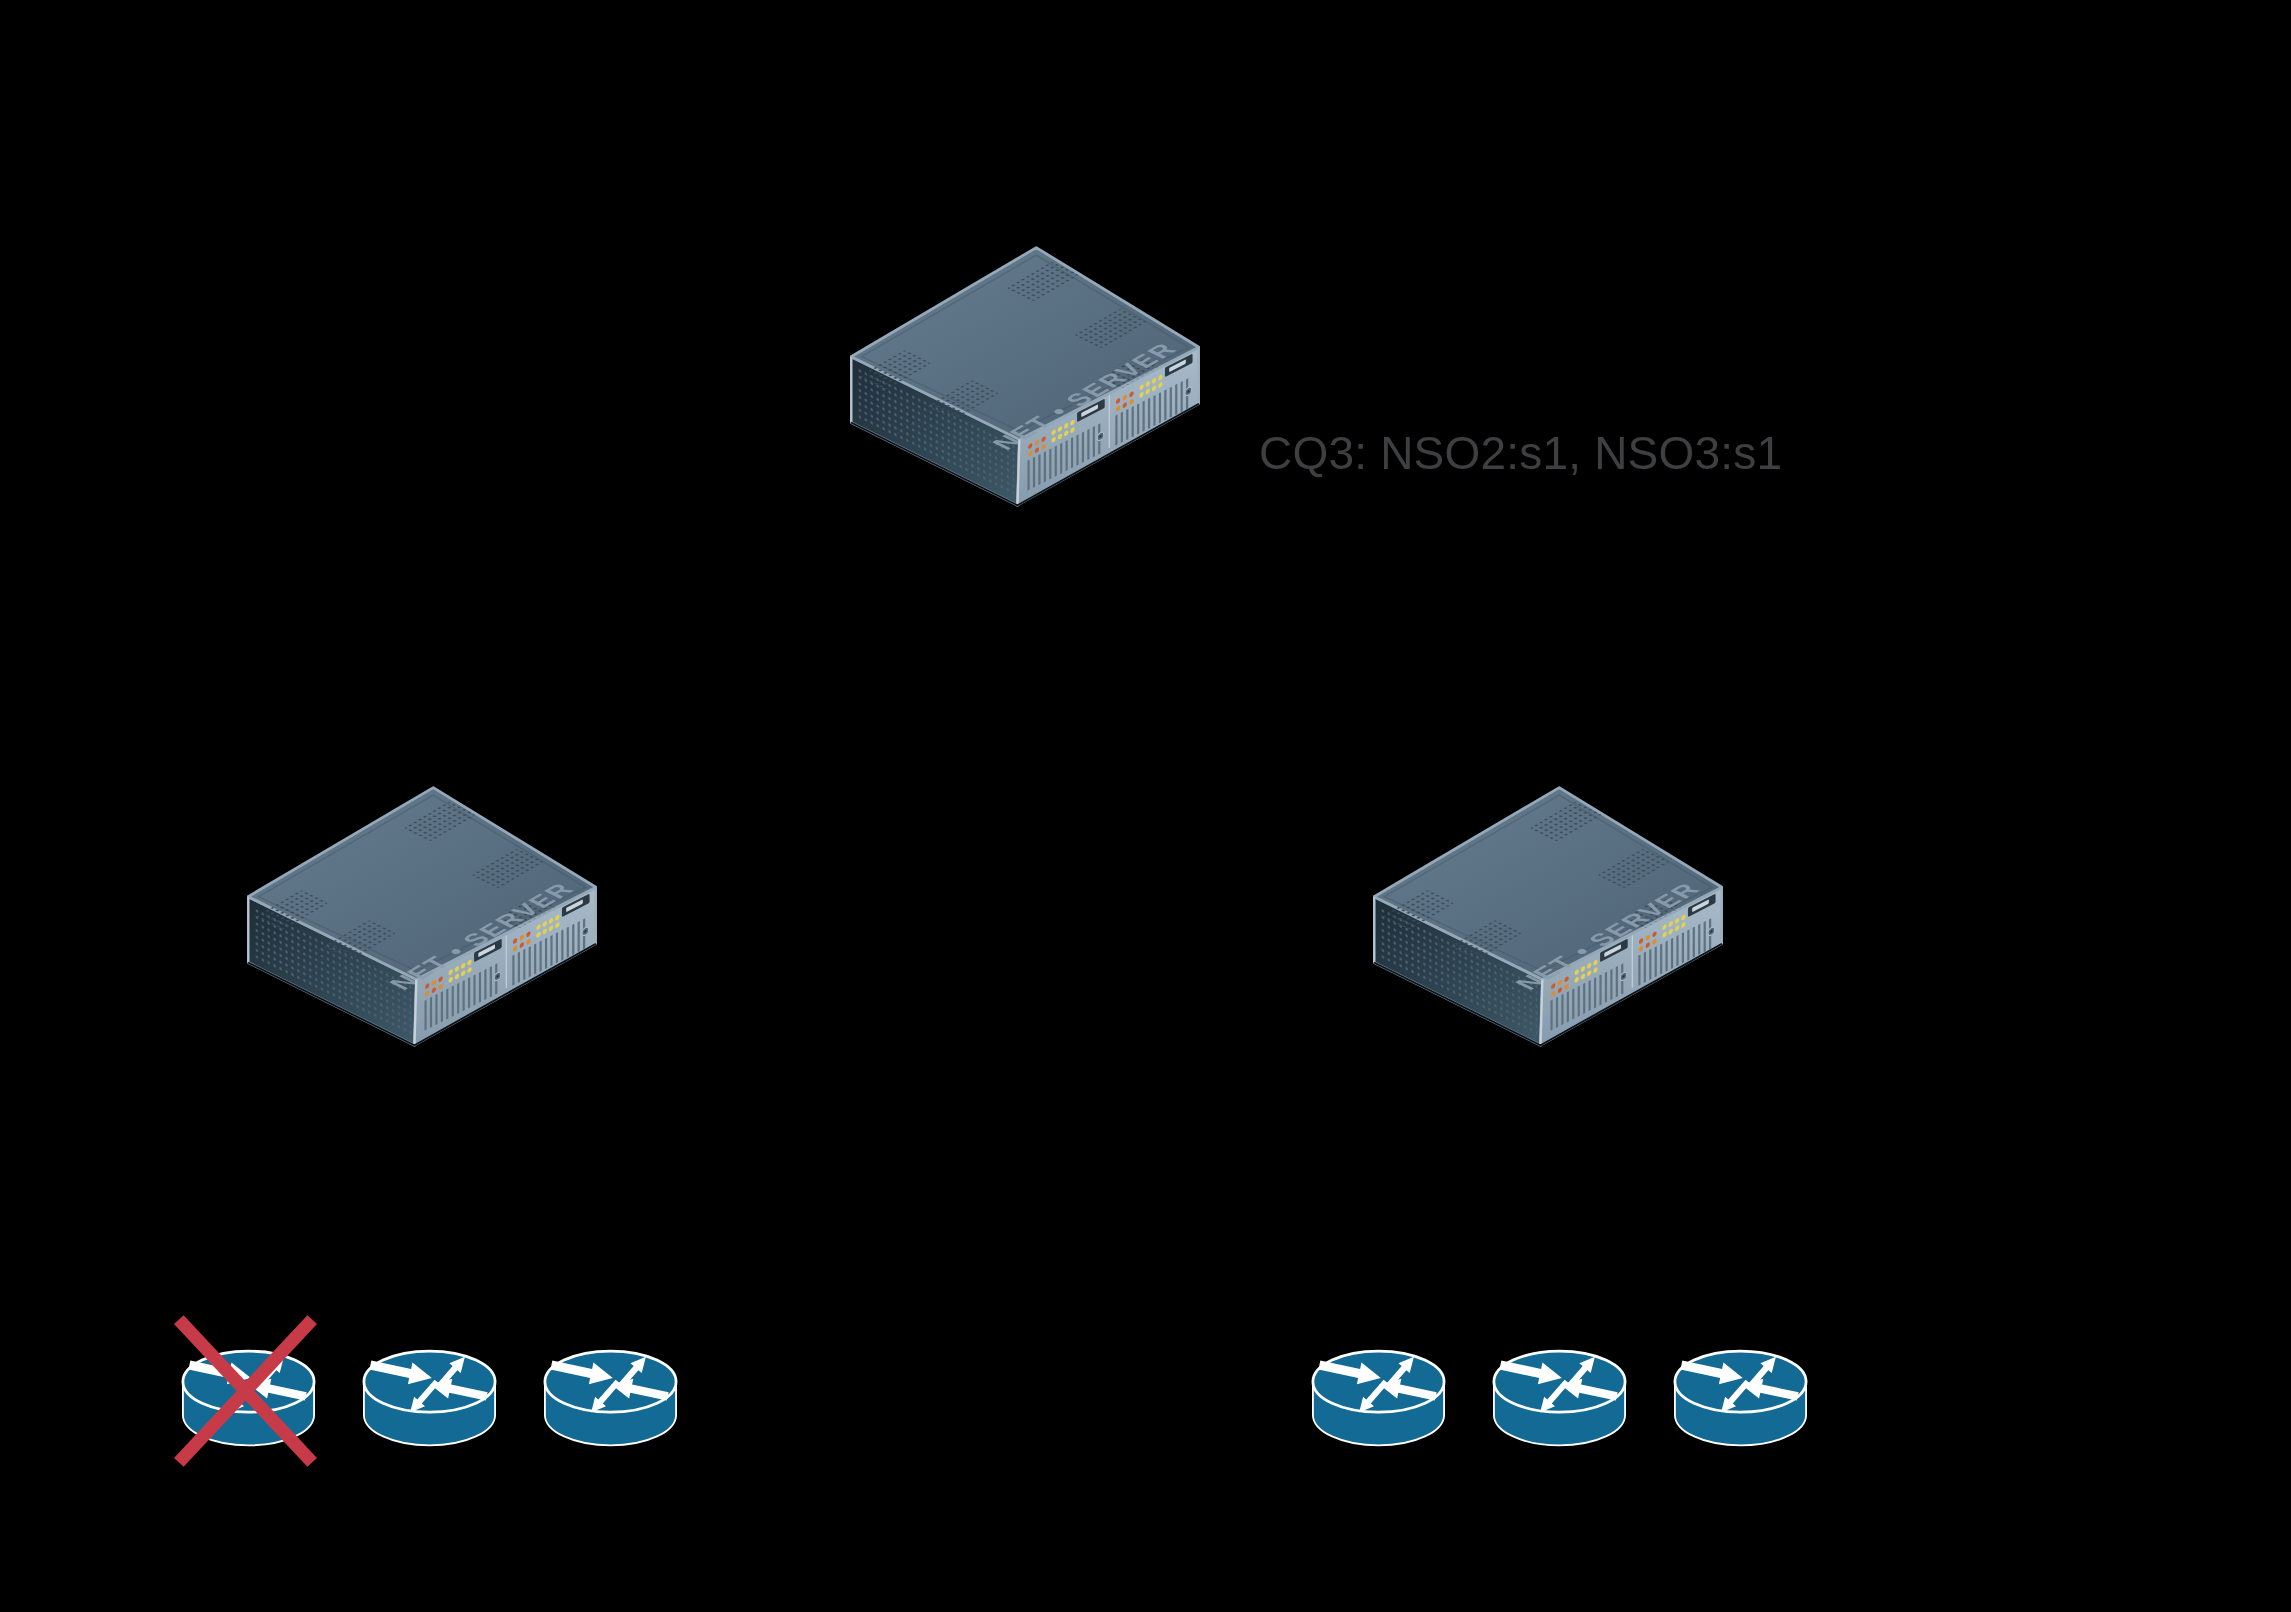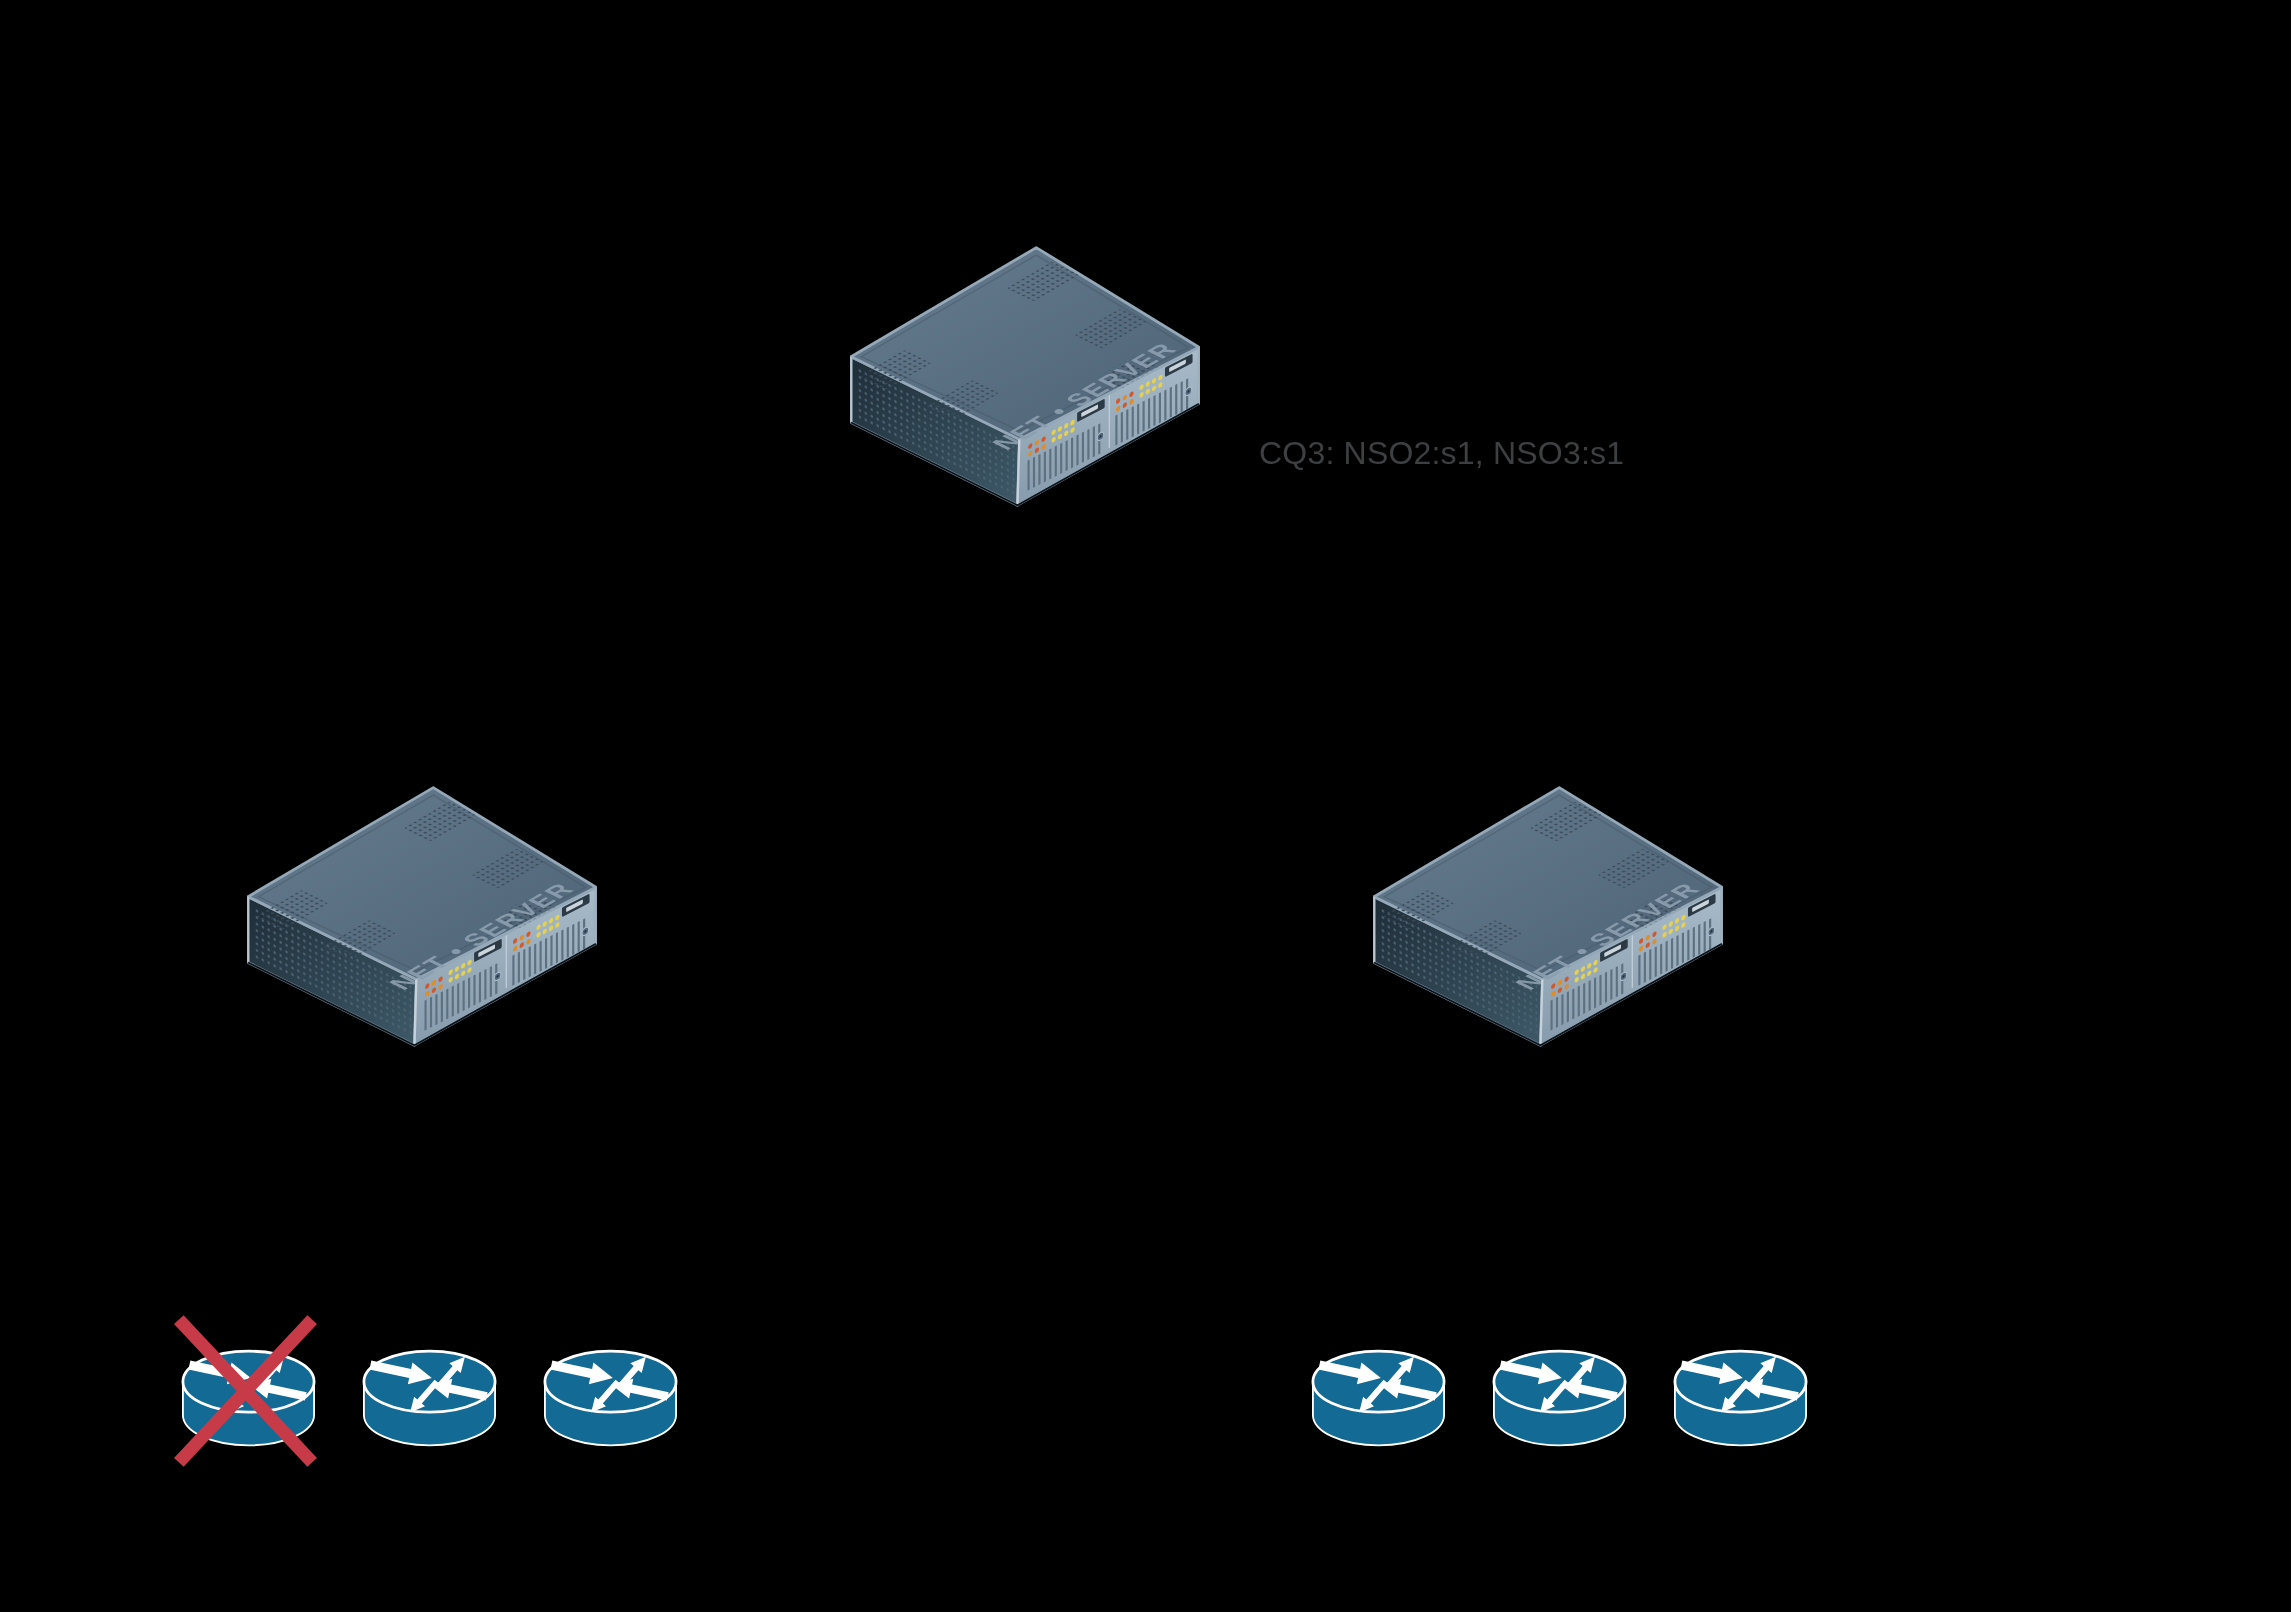--- a/index.html
+++ b/index.html
@@ -14,21 +14,21 @@
   .defs-svg { position: absolute; width: 0; height: 0; }
   .server { position: absolute; width: 350px; height: 267px; }
   .server svg { width: 100%; height: 100%; display: block; }
   .pos-server-top   { left: 850px;  top: 242px; }
   .pos-server-left  { left: 247px;  top: 782px; }
   .pos-server-right { left: 1373px; top: 782px; }
   .annotation {
     position: absolute;
     left: 1259px;
     top: 433px;
-    font-size: 32px;
+    font-size: 46px;
     line-height: 41px;
     letter-spacing: 0.2px;
     color: var(--annotation-text, #3E3F41);
     white-space: nowrap;
   }
   .router-group {
     position: absolute;
     display: flex;
     gap: 34px;
   }

